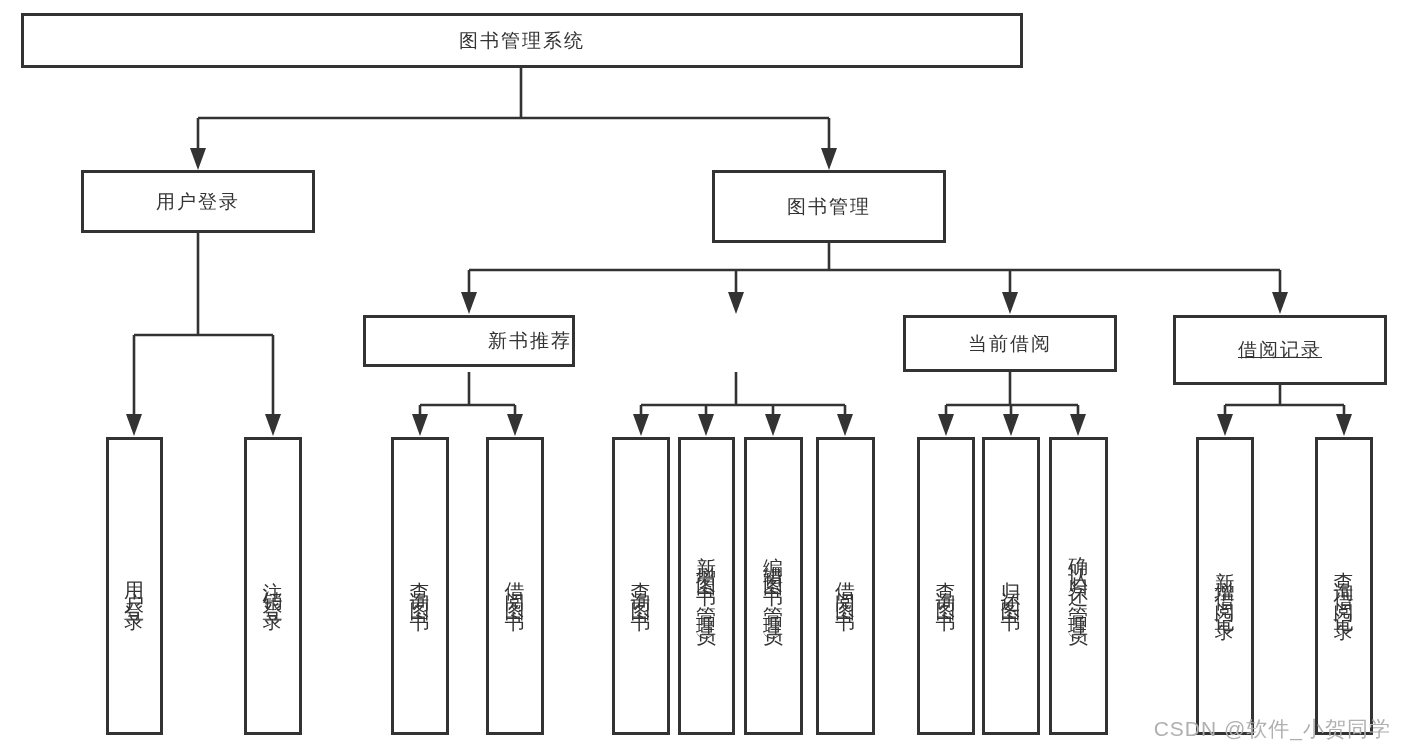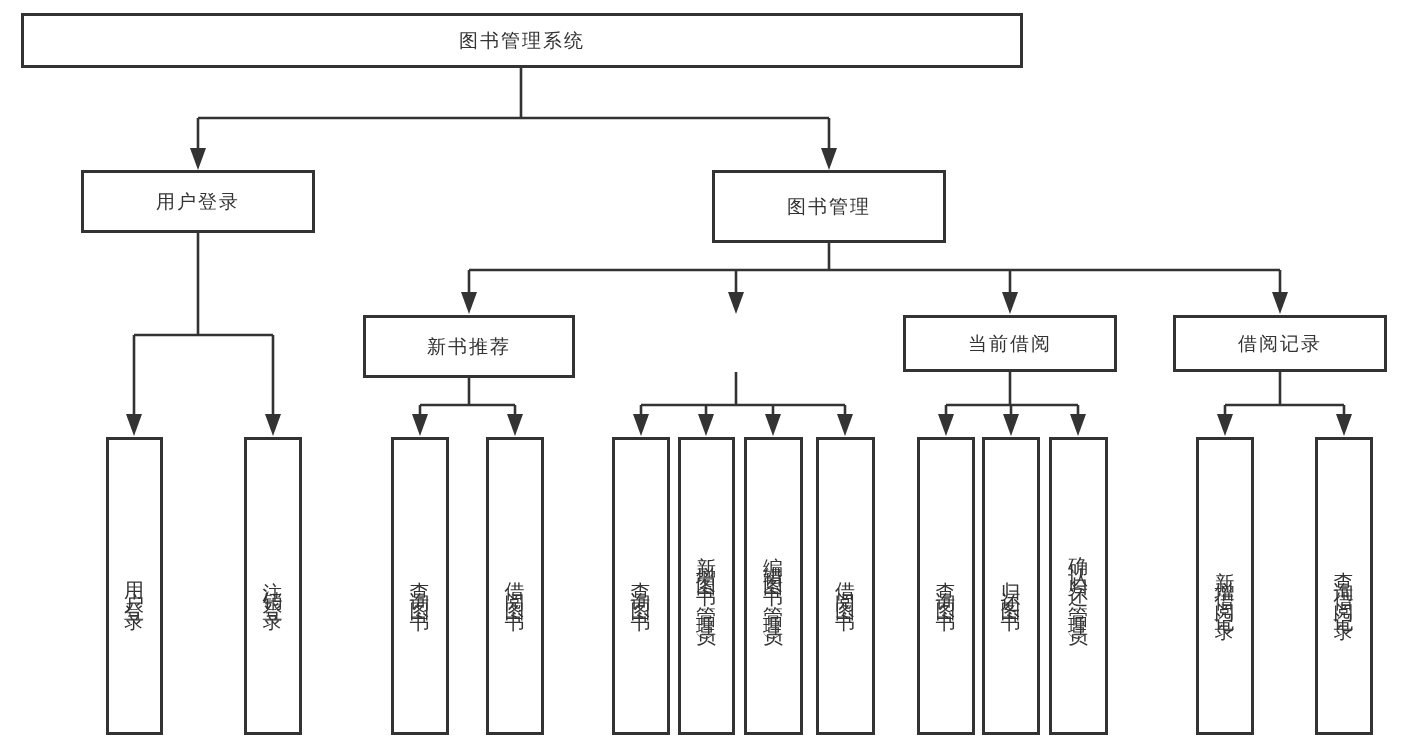--- a/index.html
+++ b/index.html
@@ -104,27 +104,27 @@
     <span class="hlabel">图书管理系统</span>
   </div>
 
   <div class="box" style="left:81px;top:170px;width:234px;height:63px;">
     <span class="hlabel">用户登录</span>
   </div>
   <div class="box" style="left:712px;top:170px;width:234px;height:73px;">
     <span class="hlabel">图书管理</span>
   </div>
 
-  <div class="box" style="left:363px;top:315px;width:212px;height:63px;">
+  <div class="box" style="left:363px;top:315px;width:212px;height:52px;justify-content:flex-end;">
     <span class="hlabel">新书推荐</span>
   </div>
   <div class="box" style="left:903px;top:315px;width:214px;height:57px;font-family:Liberation Serif, serif;">
     <span class="hlabel">当前借阅</span>
   </div>
-  <div class="box" style="left:1173px;top:315px;width:214px;height:57px;">
+  <div class="box" style="left:1173px;top:315px;width:214px;height:70px;text-decoration:underline;">
     <span class="hlabel">借阅记录</span>
   </div>
 
   <div class="box" style="left:106px;top:437px;width:57px;height:298px;">
     <span class="vlabel">用户登录</span>
   </div>
   <div class="box" style="left:244px;top:437px;width:58px;height:298px;">
     <span class="vlabel">注销登录</span>
   </div>
 
@@ -158,14 +158,15 @@
     <span class="vlabel">确认归还（管理员）</span>
   </div>
 
   <div class="box" style="left:1196px;top:437px;width:58px;height:298px;">
     <span class="vlabel">新增借阅记录</span>
   </div>
   <div class="box" style="left:1315px;top:437px;width:58px;height:298px;">
     <span class="vlabel">查询借阅记录</span>
   </div>
 
+  <div class="watermark">CSDN @软件_小贺同学</div>
 
 </div>
 
 </body></html>

